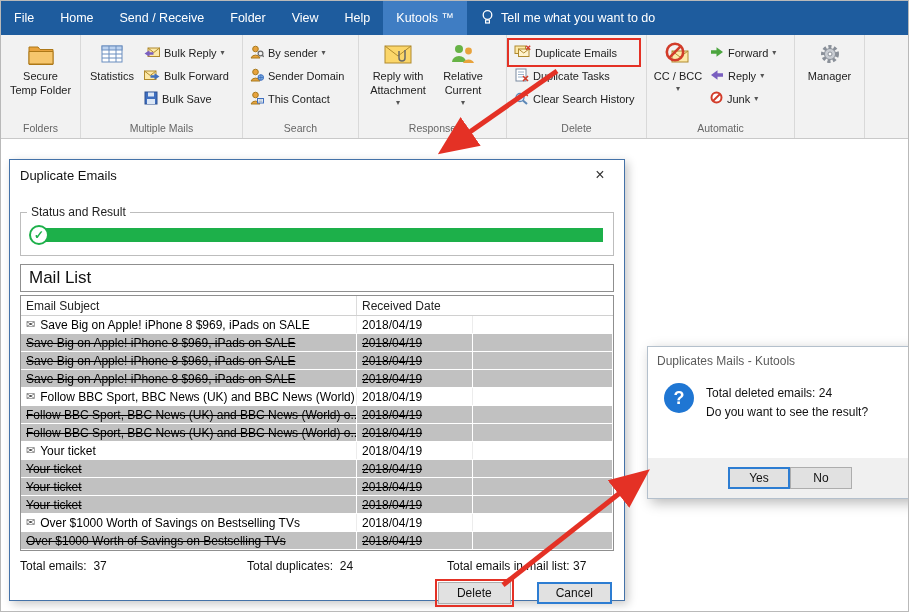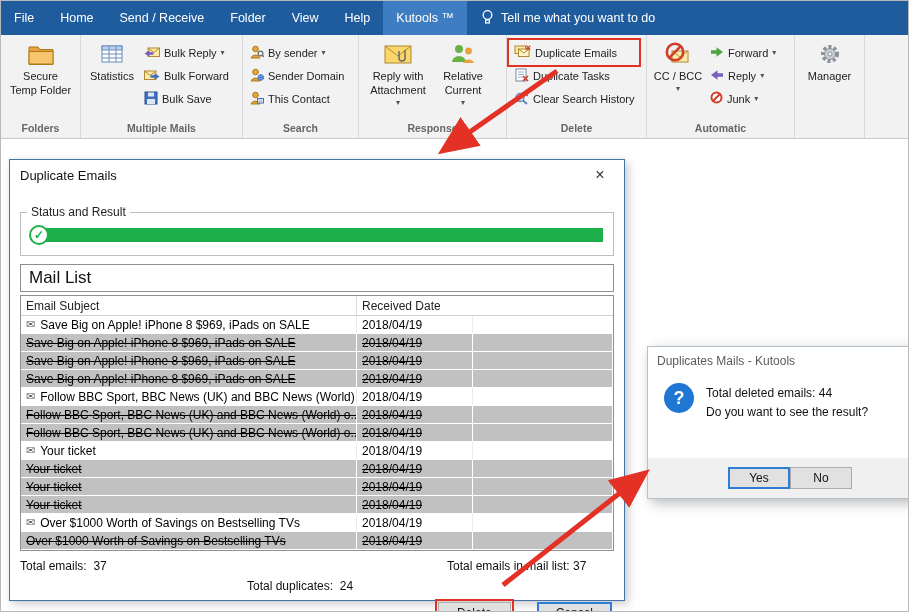--- a/index.html
+++ b/index.html
@@ -9,21 +9,21 @@
   
   .tabbar { position:absolute; top:0; left:0; right:0; height:34px; background:var(--tab-blue,#1e5c9e); display:flex; align-items:stretch; }
   .tab { color:#fff; font-size:12.5px; line-height:34px; padding:0 13px; white-space:nowrap; cursor:default; }
   .tab.active { background:var(--tab-active,#3f7dc3); }
   .tellme { display:flex; align-items:center; gap:7px; color:#fff; font-size:12.5px; padding:0 10px; margin-left:4px;justify-content:flex-end; }
 
   
   .ribbon { position:absolute; top:34px; left:0; right:0; height:104px; background:#f2f2f2; border-bottom:1px solid #c9c9c9; display:flex; }
   .rgroup { position:relative; border-right:1px solid #d9d9d9; display:flex; flex-direction:column; flex:0 0 auto; }
   .rgc { flex:1; display:flex; align-items:flex-start; padding:3px 3px 0 3px; }
-  .rgl { height:17px; font-size:10.5px; color:#666; text-align:center; line-height:14px;font-weight:bold; }
+  .rgl { height:17px; font-size:10.5px; color:#666; text-align:center; line-height:14px; }
   .bigbtn { display:flex; flex-direction:column; align-items:center; padding:2px 1px; font-size:11px; color:#222; text-align:center; line-height:1.25; cursor:default; }
   .bigbtn .icn { height:28px; display:flex; align-items:center; justify-content:center; margin-bottom:2px; }
   .stack { display:flex; flex-direction:column; padding-top:3px; }
   .smallbtn { display:flex; align-items:center; gap:4px; height:23px; font-size:11px; color:#222; padding:0 4px; white-space:nowrap; cursor:default; }
   .caret { font-size:8px; color:#555; }
   .red-outline { outline:2px solid var(--red,#e43125); outline-offset:1px; }
   .spacer { flex:1; }
 
   
   .dialog { position:absolute; left:8px; top:158px; width:616px; height:442px; background:#fff; border:1px solid var(--dialog-border,#4472a8); box-shadow:3px 3px 9px rgba(0,0,0,.22); z-index:5; }
@@ -43,21 +43,21 @@
   .thead .cell:last-child { border-right:none; }
   .c-subj { width:336px; } .c-date { width:116px; } .c-att { flex:1; }
   .mlrow { display:flex; height:17px; align-items:center; margin-bottom:1px; }
   .mlrow .cell { border-right:1px solid #ececec; }
   .mlrow .cell:last-child { border-right:none; }
   .mlrow.dup { background:var(--gray-row,#c1c1c1); }
   .mlrow.dup .cell { border-right:1px solid #fff; }
   .mlrow.dup .subj-t, .mlrow.dup .c-date { text-decoration:line-through; }
   .env { font-size:11px; color:#555; margin-right:5px; }
   .totals { display:flex; margin-top:8px; font-size:12px; color:#111; }
-  .tot-1 { width:227px; } .tot-2 { width:200px;margin-top:20px; } .tot-3 { flex:1; }
+  .tot-1 { width:227px; } .tot-2 { width:200px; } .tot-3 { flex:1; }
   .dlg-buttons { display:flex; justify-content:flex-end; gap:26px; margin-top:9px; padding-right:2px; }
   .btn { background:#e1e1e1; border:1px solid #adadad; font-size:12px; font-family:inherit; padding:3px 18px; color:#111; cursor:default; }
   .btn.default { border:2px solid var(--button-blue,#2d7dd2); padding:2px 17px; }
 
   
   .msgbox { position:absolute; left:646px; top:345px; width:286px; height:153px; background:#fff; border:1px solid #b4c0cc; box-shadow:4px 4px 12px rgba(0,0,0,.28); z-index:6; }
   .msg-title { height:28px; display:flex; align-items:center; padding:0 9px; font-size:12px; color:#5a5a5a; }
   .msg-close { margin-left:auto; width:20px; text-align:center; font-size:14px; color:#b5b5b5; cursor:default; }
   .msg-body { display:flex; gap:12px; padding:8px 12px 0 16px; }
   .qicon { flex:0 0 auto; width:30px; height:30px; border-radius:50%; background:var(--question-blue,#1f76d3); color:#fff; font-size:18px; font-weight:bold; text-align:center; line-height:30px; }
@@ -475,21 +475,21 @@
   </div>
 
   <div class="msgbox">
     <div class="msg-title">
       <span>Duplicates Mails - Kutools</span>
       <span class="msg-close">×</span>
     </div>
     <div class="msg-body">
       <div class="qicon">?</div>
       <div class="msg-text">
-        <div>Total deleted emails: 44</div>
+        <div>Total deleted emails: 24</div>
         <div>Do you want to see the result?</div>
       </div>
     </div>
     <div class="msg-buttons">
       <button class="btn default msg-btn">Yes</button>
       <button class="btn msg-btn">No</button>
     </div>
   </div>
 
   <svg class="overlay" width="909" height="612">

